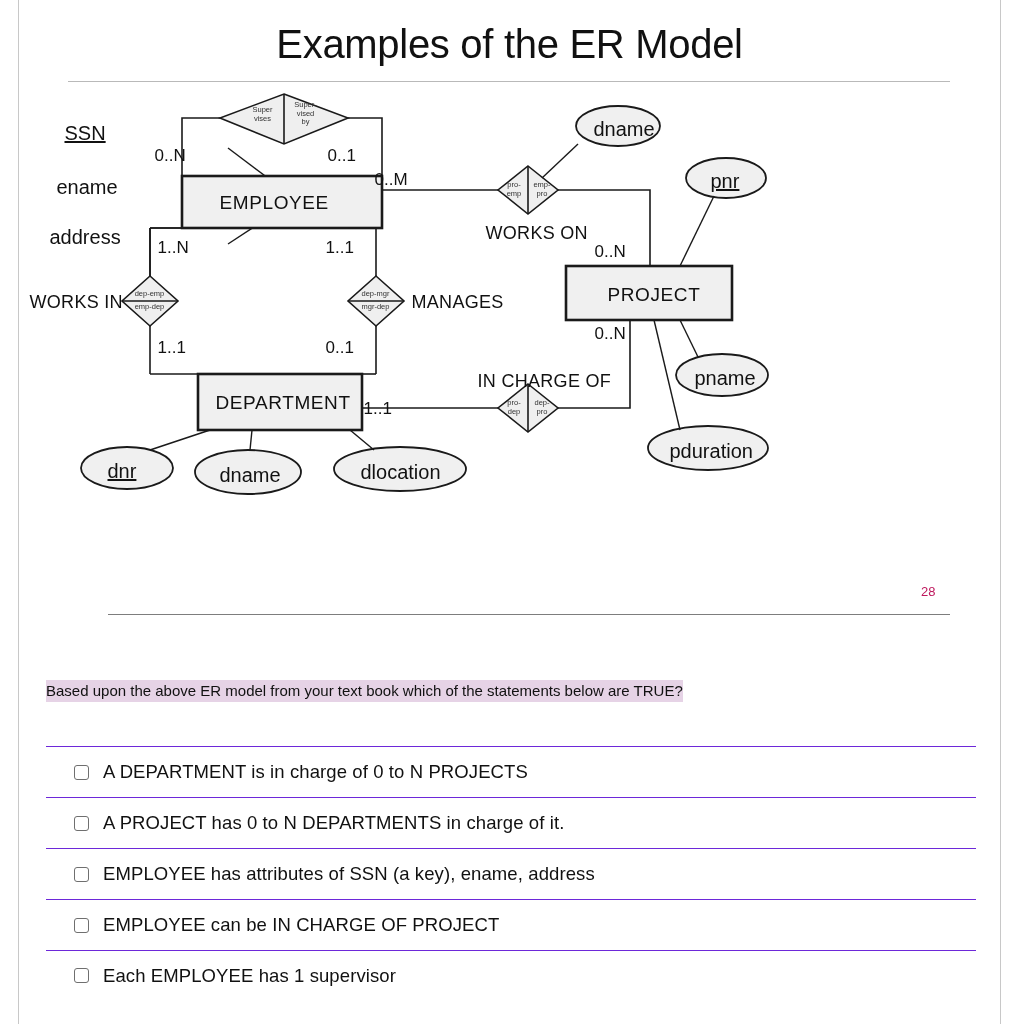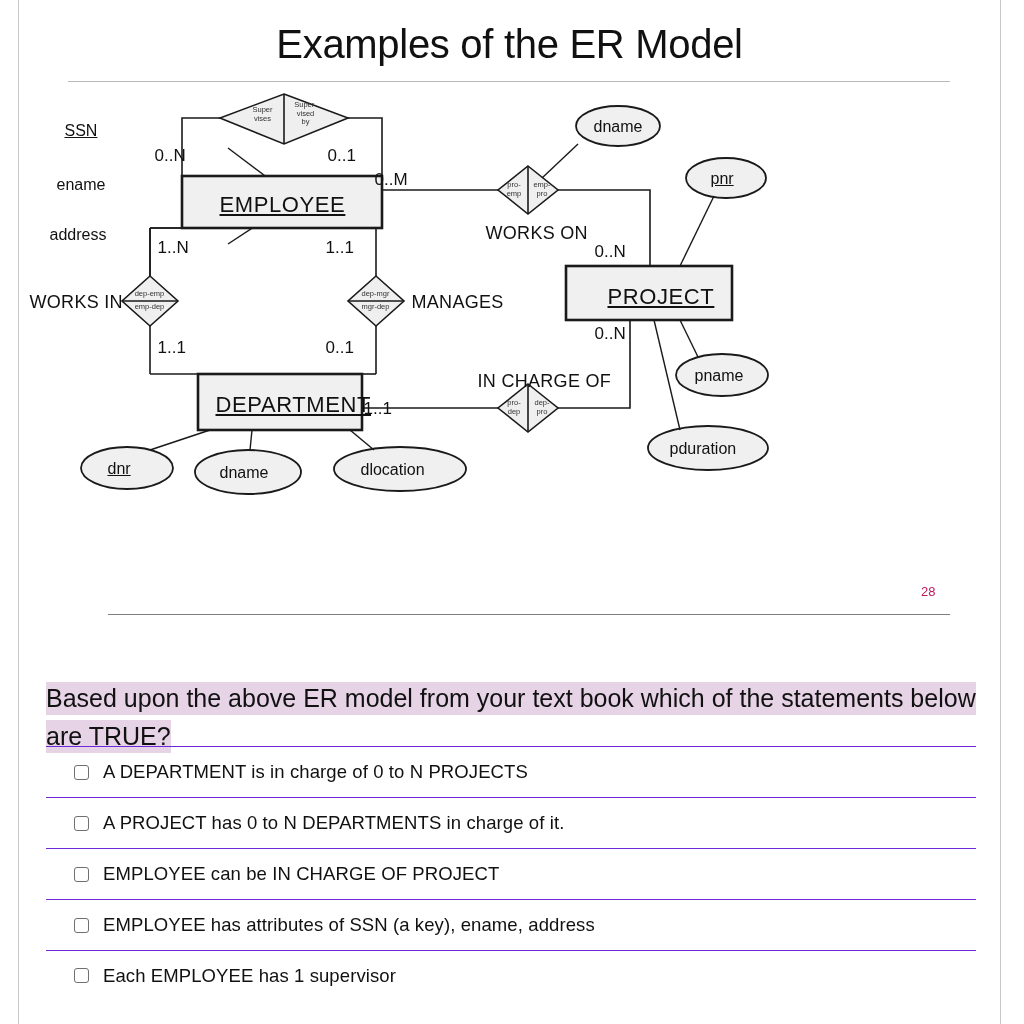--- a/index.html
+++ b/index.html
@@ -66,30 +66,29 @@
   .er-label {
     position: absolute;
     font-family: "Liberation Sans", sans-serif;
     color: #111;
     white-space: nowrap;
   }
   .card {            
     font-size: 17px;
   }
   .ent-name {
-    font-size: 22px;
+    font-size: 19px;
     letter-spacing: 0.6px;
-    text-decoration: underline;
   }
   .rel-name {
     font-size: 18px;
     letter-spacing: 0.3px;
   }
   .attr-name {
-    font-size: 16px;
+    font-size: 20px;
   }
   .attr-key { text-decoration: underline; }
   .dia-mini {
     font-size: 7.5px;
     color: #333;
     line-height: 8.5px;
     text-align: center;
   }
 
   .page-num {
@@ -107,21 +106,21 @@
     height: 1px;
     background: #7d7d7d;
   }
 
   
   .question {
     position: absolute;
     left: 27px;
     top: 680px;
     width: 930px;
-    font-size: 25px;
+    font-size: 15px;
     line-height: 1.5;
     color: #111;
   }
   .question .hl {
     background: #e6d3e6;
     padding: 2px 0 3px 0;
   }
 
   
   .options {
@@ -344,28 +343,28 @@
       <div class="opt-text">A DEPARTMENT is in charge of 0 to N PROJECTS</div>
     </div>
 
     <div class="opt-row">
       <div class="checkbox"></div>
       <div class="opt-text">A PROJECT has 0 to N DEPARTMENTS in charge of it.</div>
     </div>
 
     <div class="opt-row">
       <div class="checkbox"></div>
+      <div class="opt-text">EMPLOYEE has attributes of SSN (a key), ename, address</div>
+    </div>
+
+    <div class="opt-row">
+      <div class="checkbox"></div>
       <div class="opt-text">EMPLOYEE can be IN CHARGE OF PROJECT</div>
     </div>
 
     <div class="opt-row">
       <div class="checkbox"></div>
-      <div class="opt-text">EMPLOYEE has attributes of SSN (a key), ename, address</div>
-    </div>
-
-    <div class="opt-row">
-      <div class="checkbox"></div>
       <div class="opt-text">Each EMPLOYEE has 1 supervisor</div>
     </div>
 
   </div>
 
 </div>
 
 </body></html>

